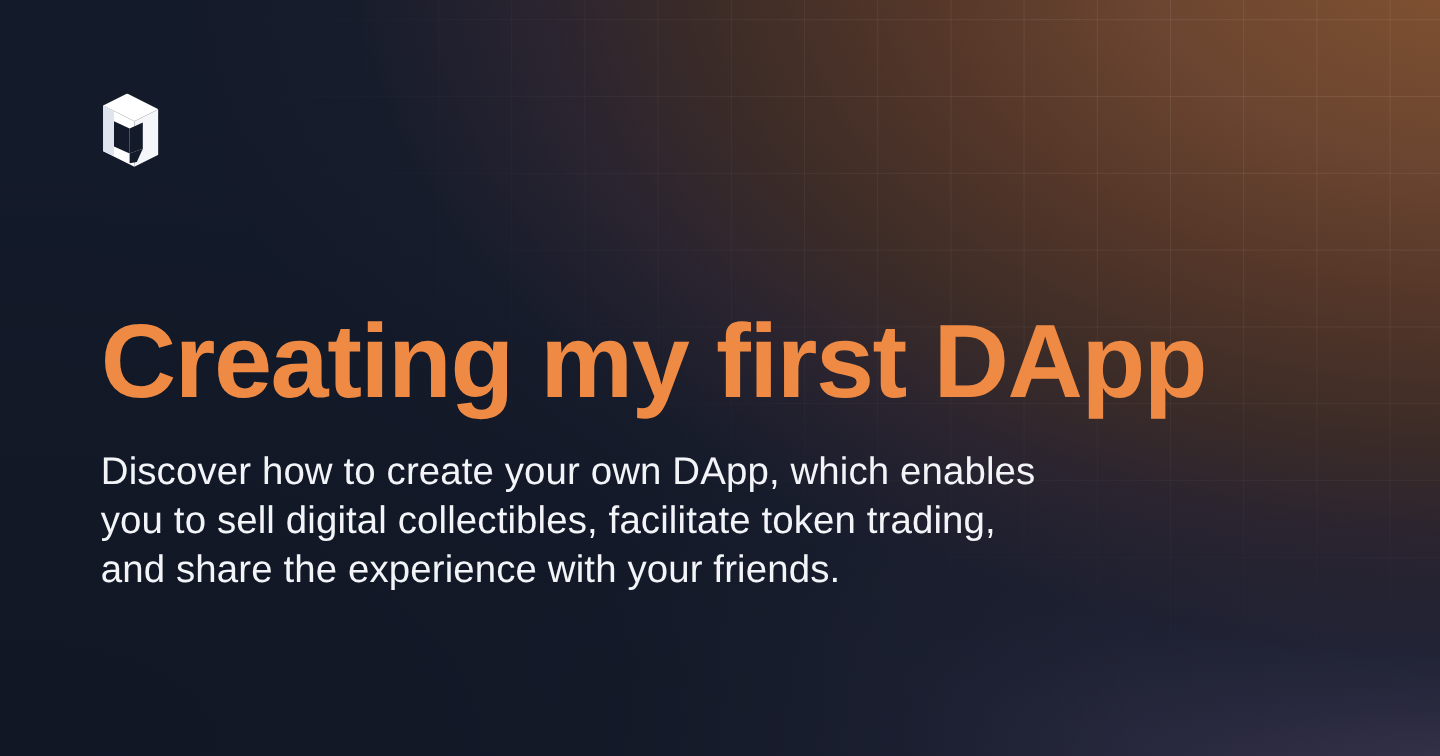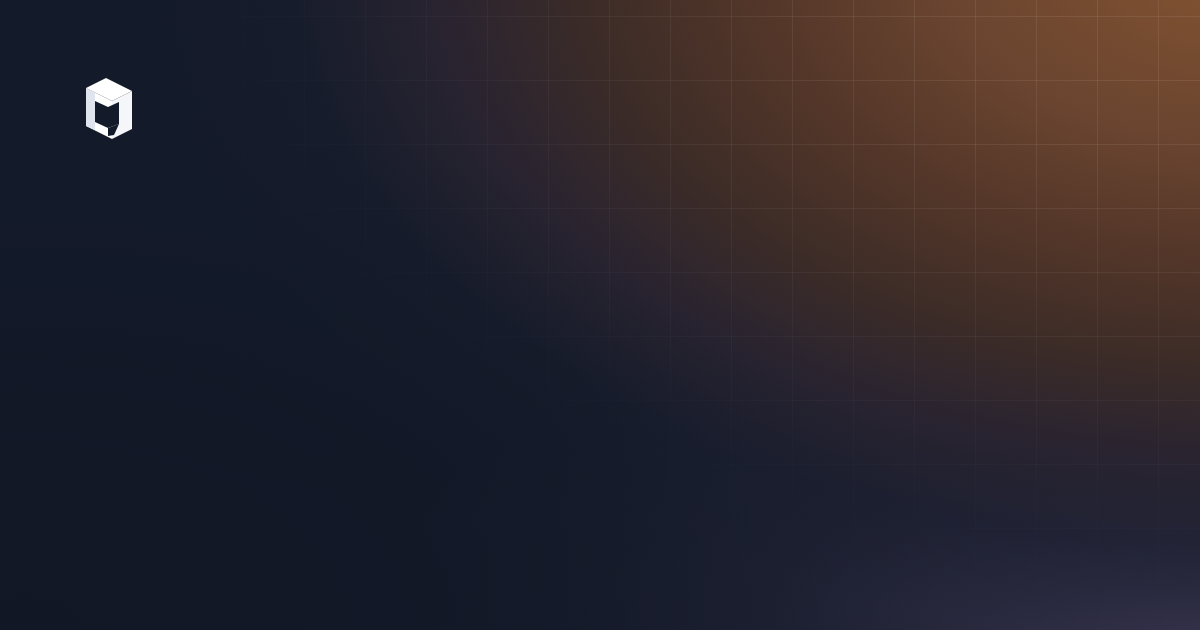--- a/index.html
+++ b/index.html
@@ -150,15 +150,17 @@
         <polygon points="30,29 41,24 41,46 30,50" fill="#131a29"></polygon>
 
         <polygon points="8,10 17,15 17,52 8,48" fill="#dfe4ee"></polygon>
 
         <polygon points="30,50 41,46 36,57 30,58" fill="#131a29"></polygon>
       </svg>
     </span>
   </div>
 
   <div class="content">
+    <h1 class="title">Creating my first DApp</h1>
+    <p class="subtitle">Discover how to create your own DApp, which enables you to sell digital collectibles, facilitate token trading, and share the experience with your friends.</p>
   </div>
 
 </div>
 
 </body></html>

